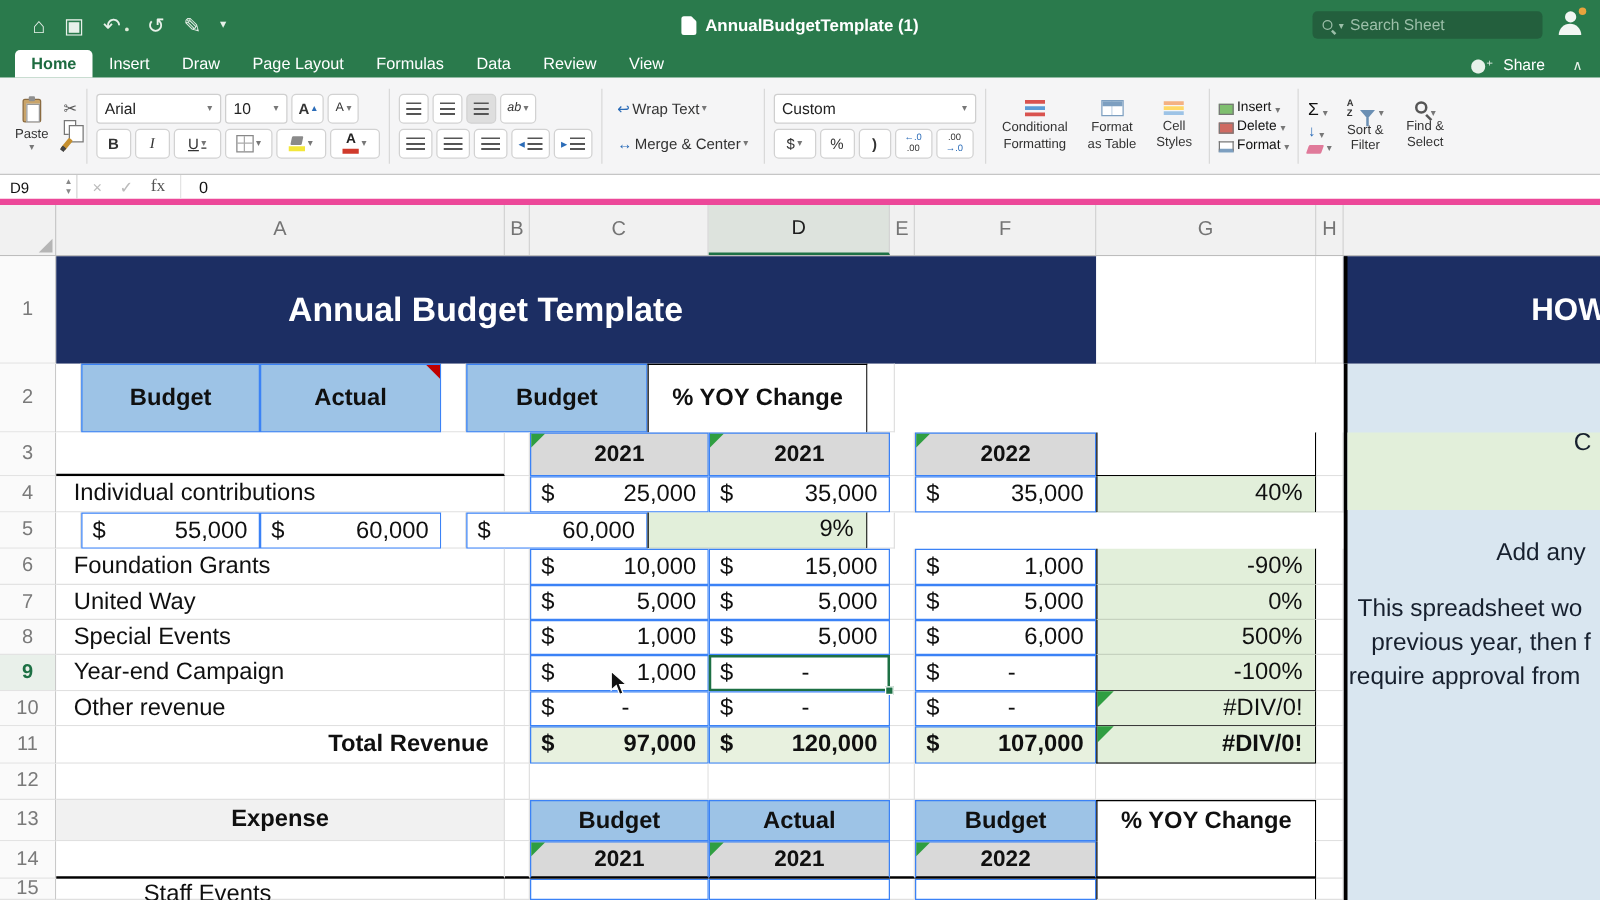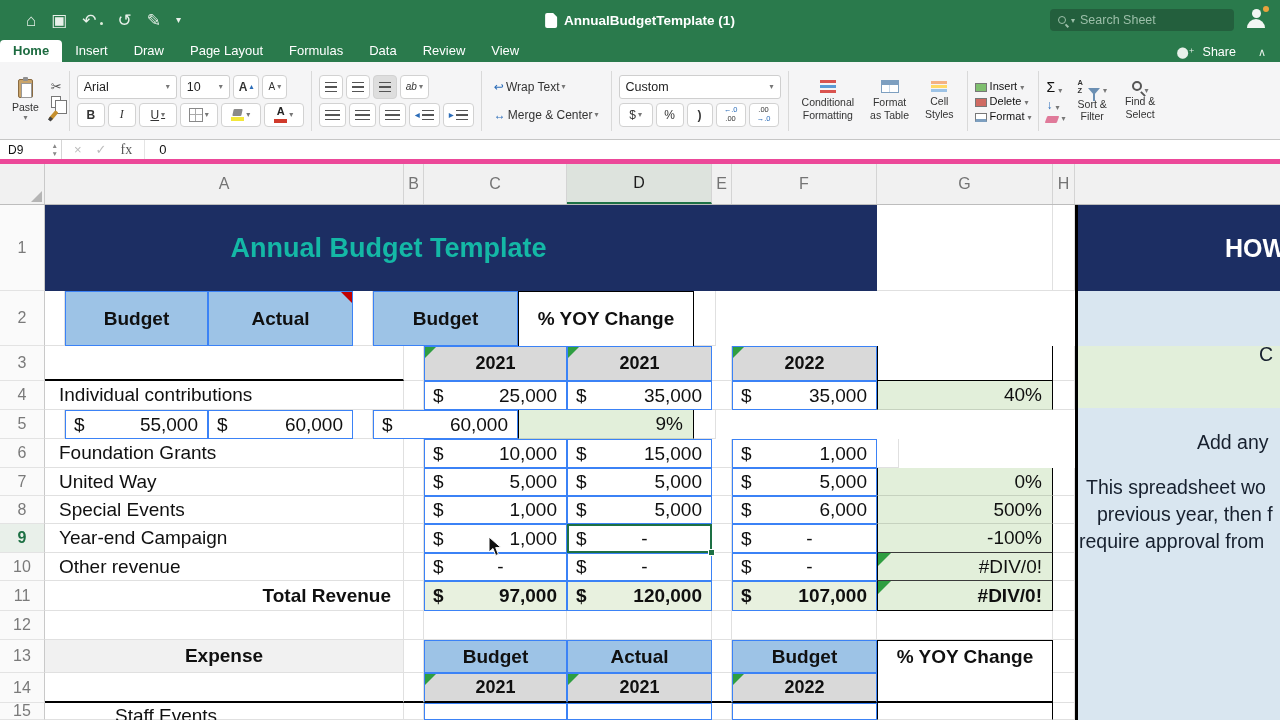--- a/index.html
+++ b/index.html
@@ -18,21 +18,21 @@
   .searchbox{position:absolute;right:46px;top:9px;width:184px;height:22px;background:#235f3d;border-radius:4px;display:flex;align-items:center;gap:5px;padding:0 8px;color:#9cbfa9;font-size:12.5px}
   .mag{width:8px;height:8px;border:1.5px solid #9cbfa9;border-radius:50%;position:relative;flex:none}
   .mag::after{content:"";position:absolute;left:7px;top:7px;width:1.5px;height:4px;background:#9cbfa9;transform:rotate(-45deg)}
   .sb-chev{font-size:8px}
   .avatar{position:absolute;right:12px;top:7px;width:24px;height:24px}
   .av-head{width:9px;height:9px;border-radius:50%;background:#f2f6f3;margin:2px auto 0}
   .av-body{width:18px;height:9px;border-radius:9px 9px 0 0;background:#f2f6f3;margin:1px auto 0}
   .av-dot{position:absolute;right:-1px;top:-1px;width:6px;height:6px;border-radius:50%;background:#e8a33d}
 
   
-  .tabrow{height:22px;background:#2a7a4c;display:flex;align-items:flex-end;padding-left:0;position:relative}
+  .tabrow{height:22px;background:#2a7a4c;display:flex;align-items:flex-end;padding-left:12px;position:relative}
   .tab{color:#fff;font-size:13px;padding:3px 13px 4px;border-radius:4px 4px 0 0}
   .tab.active{background:#fff;color:#1d6b40;font-weight:bold}
   .share-area{position:absolute;right:14px;bottom:3px;display:flex;align-items:center;gap:8px;color:#fff;font-size:12.5px}
   .share-person{display:flex;align-items:center;font-size:11px;color:#e8f1ea}
   .collapse{font-size:11px;color:#e8f1ea;margin-left:14px}
 
   
   .ribbon{height:78px;background:#f5f5f6;border-bottom:1px solid #c6c6c6;display:flex;align-items:center;padding:0 6px;gap:7px}
   .vsep{width:1px;height:60px;background:#d9d9d9;flex:none}
   .rgroup{display:flex;flex-direction:column;gap:4px;justify-content:center}
@@ -93,21 +93,21 @@
   .ch{display:flex;align-items:center;justify-content:center;border-right:1px solid #d4d4d4}
   .ch.sel{background:#dde3dd;color:#1d1d1d;border-bottom:2.5px solid #1e7145}
   .wA{width:359px}.wB{width:20px}.wC{width:143px}.wD{width:145px}.wE{width:20px}.wF{width:145px}.wG{width:176px}.wH{width:22px}
   .row{display:flex;position:relative}
   .rh{width:45px;background:#fafafa;border-right:1px solid #c9c9c9;border-bottom:1px solid #e3e3e3;color:#7a7a7a;display:flex;align-items:center;justify-content:center;font-size:16px;flex:none}
   .rh.selrow{color:#1d7044;font-weight:bold;background:#e9f0ea}
   .cell{position:relative;border-right:1px solid #e0e0e0;border-bottom:1px solid #e0e0e0;background:#fff;display:flex;align-items:center;font-size:19px;color:#101010;flex:none}
   .label{padding-left:14px}
   .seclbl{background:#f1f1f1;font-weight:bold;justify-content:center;font-size:19px}
   .navy{background:#1c2e63;border:none}
-  .titlecell{width:832px;color:#14b8a6;font-weight:bold;font-size:27px;justify-content:center;padding-right:145px}
+  .titlecell{width:832px;color:#ffffff;font-weight:bold;font-size:27px;justify-content:center;padding-right:145px}
   .box{border:1px solid #3b82f6}
   .blue{background:#9dc3e6;font-weight:bold;justify-content:center}
   .yr{background:#d9d9d9;font-weight:bold;justify-content:center;font-size:18px}
   .money{justify-content:space-between;padding:0 9px 0 8px}
   .money .v{flex:1;text-align:right}
   .money .v.dash{text-align:center}
   .tot{background:#e8f1df;font-weight:bold}
   .pct{justify-content:flex-end;padding-right:10px;background:#e2efda;border-left:1px solid #000;border-right:1px solid #000;border-bottom:1px solid rgba(0,0,0,0.12)}
   .gb2{border:1px solid #000;border-bottom:none;font-weight:bold;justify-content:center}
   .g3{border-left:1px solid #000;border-right:1px solid #000;border-bottom:1px solid #000}
@@ -546,20 +546,21 @@
       </div>
     <div class="cell wD box money">
         <span>$</span>
         <span class="v">15,000</span>
       </div>
     <div class="cell wE"></div>
     <div class="cell wF box money">
         <span>$</span>
         <span class="v">1,000</span>
       </div>
+    <div class="cell wG pct">-90%</div>
     <div class="cell wH"></div>
   </div>
 
   <div class="row" style="height:28px">
     <div class="rh">7</div>
     <div class="cell wA label">United Way</div>
     <div class="cell wB"></div>
     <div class="cell wC box money">
         <span>$</span>
         <span class="v">5,000</span>

